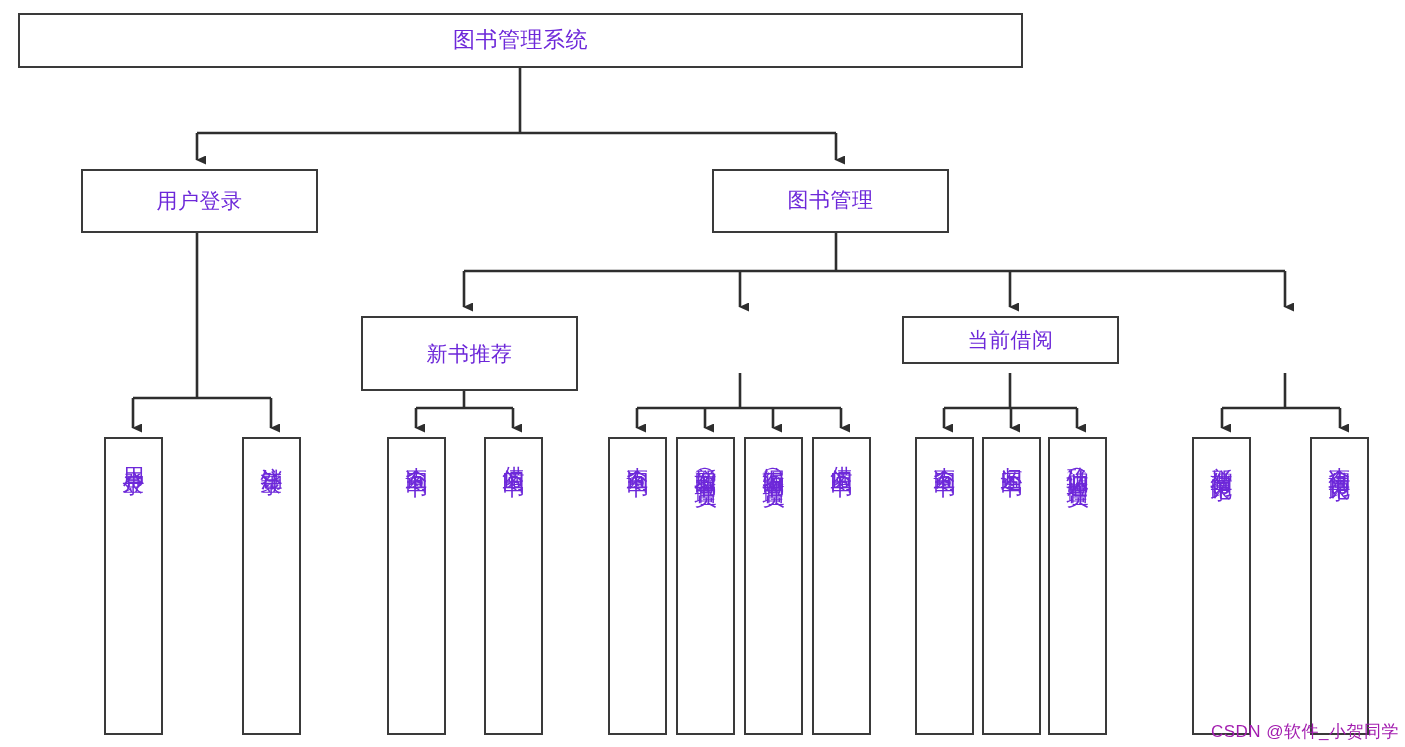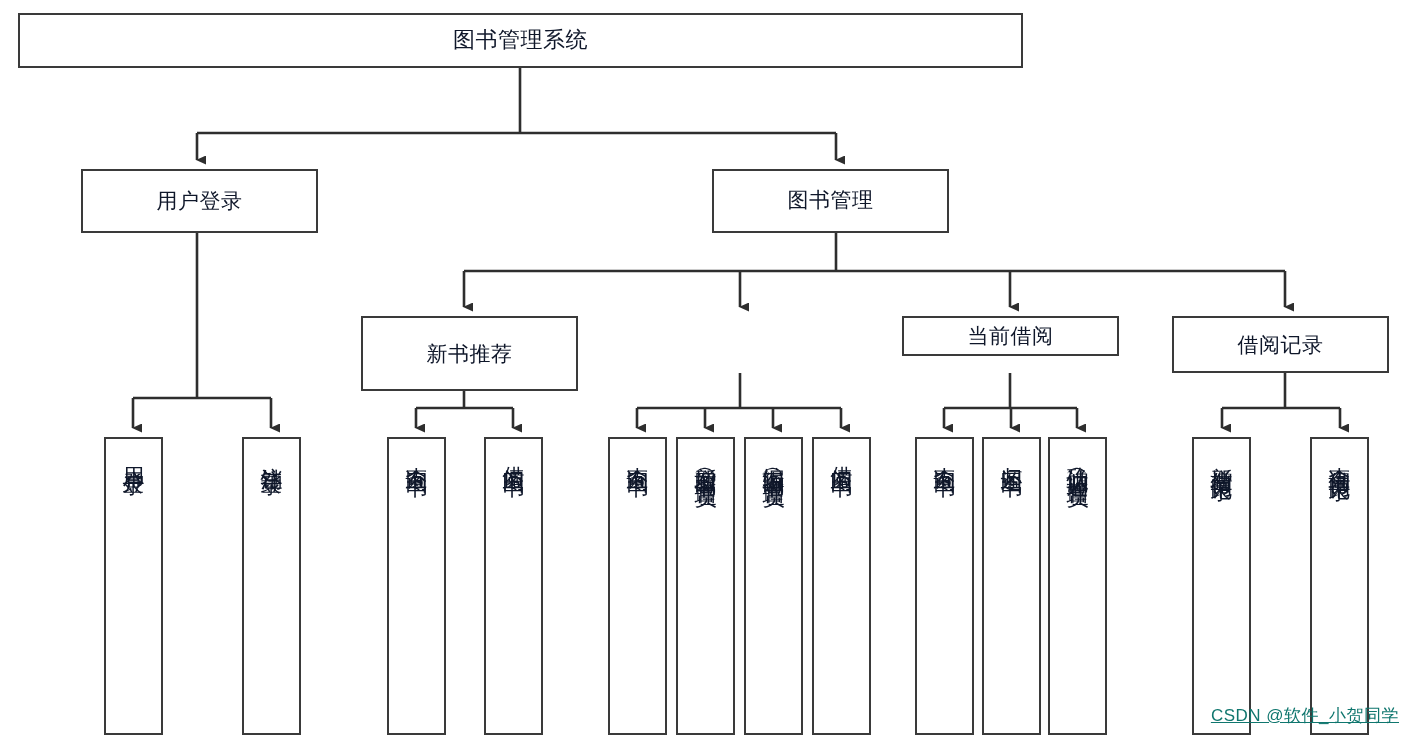--- a/index.html
+++ b/index.html
@@ -27,21 +27,21 @@
     pointer-events: none;
   }
   .node {
     position: absolute;
     box-sizing: border-box;
     background: #ffffff;
     border: 2px solid #3a3a3a;
     display: flex;
     align-items: center;
     justify-content: center;
-    color: #0f172a;
+    color: #6d28d9;
     z-index: 2;
   }
   .node .label {
     display: block;
     text-align: center;
     line-height: 1.12;
     letter-spacing: 0.5px;
   }
   .node.horiz .label {
     font-size: 21px;
@@ -57,27 +57,26 @@
     letter-spacing: 3px;
     line-height: 1.0;
     white-space: nowrap;
   }
   .node.root .label {
     font-size: 22px;
   }
   .watermark {
     position: absolute;
     right: 6px;
-    bottom: 20px;
+    bottom: 4px;
     font-size: 17px;
-    color: #0f766e;
+    color: #a21caf;
     letter-spacing: 0.5px;
     z-index: 3;
     white-space: nowrap;
-    text-decoration: underline;
   }
 </style>
 </head>
 <body>
 
 <div id="canvas">
 
   <svg class="edges" viewBox="0 0 1405 747">
     <defs>
       <marker id="arrow" markerWidth="9" markerHeight="10" refX="4.5" refY="9" orient="auto" markerUnits="userSpaceOnUse">
@@ -136,25 +135,22 @@
   <div class="node horiz" style="left:81px; top:169px; width:237px; height:64px;">
     <span class="label">用户登录</span>
   </div>
   <div class="node horiz" style="left:712px; top:169px; width:237px; height:64px;font-family:Liberation Serif, serif;">
     <span class="label">图书管理</span>
   </div>
 
   <div class="node horiz" style="left:361px; top:316px; width:217px; height:75px;">
     <span class="label">新书推荐</span>
   </div>
-  <div class="node horiz" style="left:902px; top:316px; width:217px; height:40px;">
+  <div class="node horiz" style="left:902px; top:316px; width:217px; height:48px;">
     <span class="label">当前借阅</span>
-  </div>
-  <div class="node horiz" style="left:1172px; top:316px; width:217px; height:57px;">
-    <span class="label">借阅记录</span>
   </div>
 
   <div class="node vert" style="left:104px; top:437px; width:59px; height:298px;">
     <span class="label">用户登录</span>
   </div>
   <div class="node vert" style="left:242px; top:437px; width:59px; height:298px;">
     <span class="label">注销登录</span>
   </div>
 
   <div class="node vert" style="left:387px; top:437px; width:59px; height:298px;">

